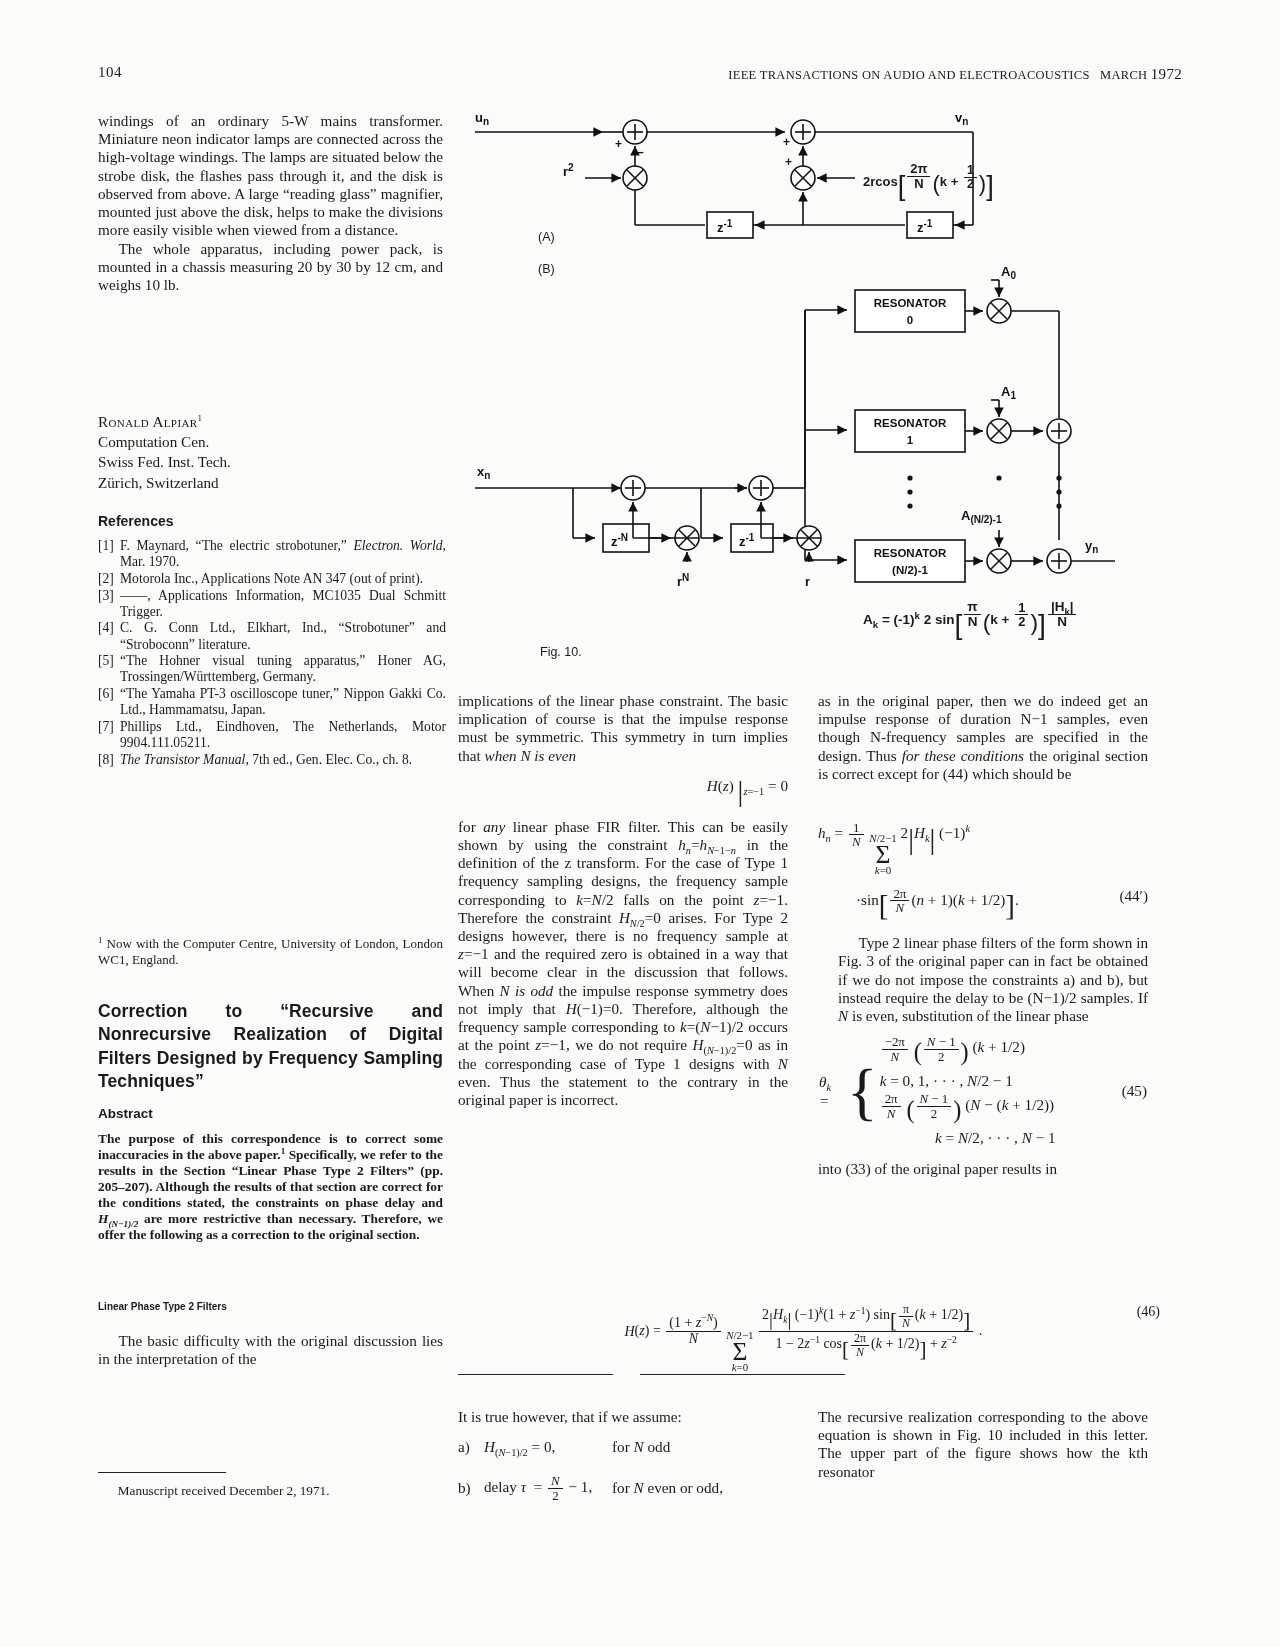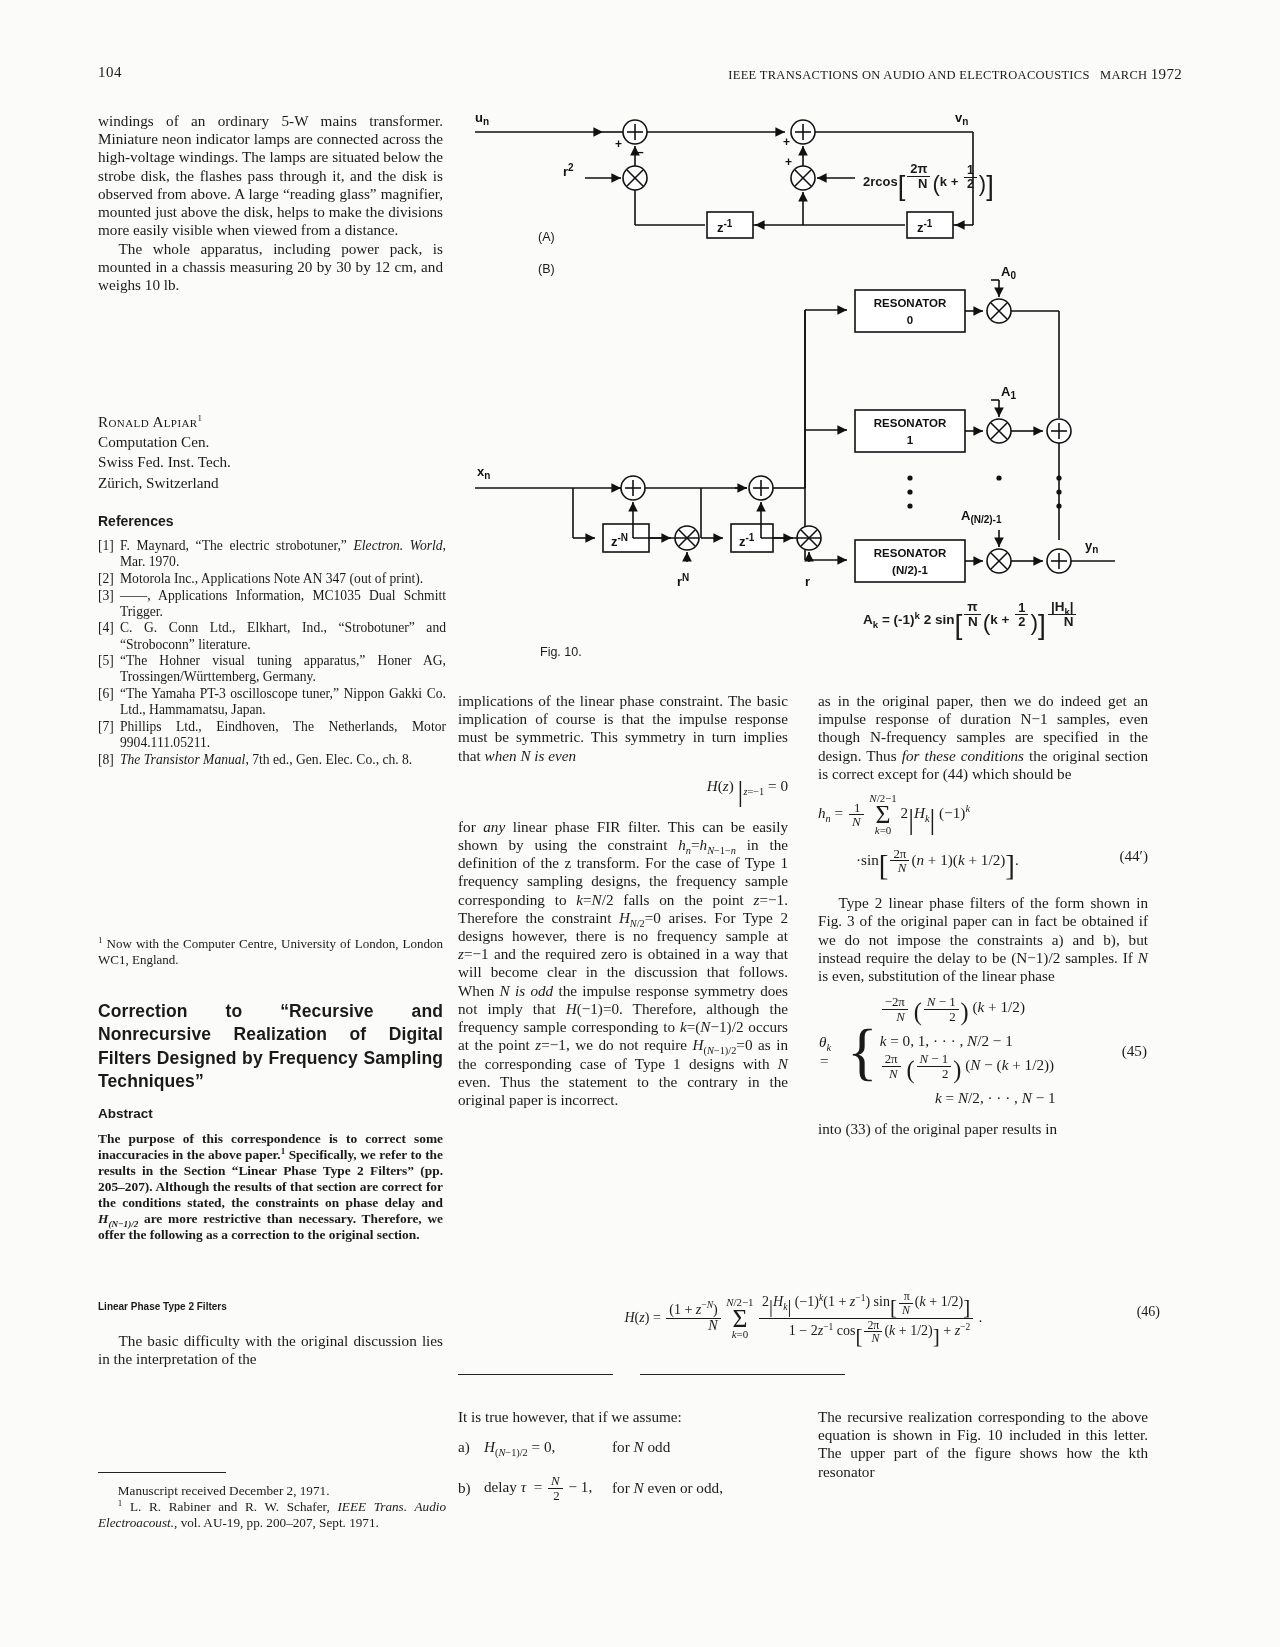--- a/index.html
+++ b/index.html
@@ -76,28 +76,28 @@
   #c3{left:818px;top:692px;width:330px;}
   #c2b{left:458px;top:1408px;width:330px;}
   #c3b{left:818px;top:1408px;width:330px;}
 
   .colrule{position:absolute;height:1px;background:#222;}
   #rule2{left:458px;top:1374px;width:155px;}
   #rule3{left:640px;top:1374px;width:205px;}
   .mi{font-style:italic;}
   .dispeq{text-align:right;margin:9px 0 9px 0;font-size:15.2px;}
   sub,sup{font-size:.68em;line-height:0;}
-  .frac{display:inline-block;vertical-align:middle;text-align:right;
+  .frac{display:inline-block;vertical-align:middle;text-align:center;
         font-size:.85em;line-height:1.05;margin:0 2px;}
   .frac .num{display:block;padding:0 3px;border-bottom:1px solid #1a1a1a;}
   .frac .den{display:block;padding:0 3px;}
   .bigparen{font-size:1.6em;vertical-align:-.32em;font-style:normal;}
   .sigma{display:inline-block;text-align:center;vertical-align:middle;font-size:.72em;line-height:1.02;}
   .sigma .big{display:block;font-size:2.35em;line-height:.82;font-style:normal;}
-  .sigma .top{display:block;}
+  .sigma .top{display:block;margin-top:40px;}
   .sigma .bot{display:block;}
   .eqno{float:right;font-style:normal;}
   .brk{font-size:1.9em;font-style:normal;vertical-align:-.36em;}
 
   
   .figure{position:absolute;left:455px;top:100px;width:700px;height:560px;}
   .figcap{position:absolute;left:540px;top:645px;
     font-family:"Liberation Sans",sans-serif;font-size:12.5px;}
   .lblA{position:absolute;left:538px;top:230px;font-family:"Liberation Sans",sans-serif;font-size:12.5px;}
   .lblB{position:absolute;left:538px;top:262px;font-family:"Liberation Sans",sans-serif;font-size:12.5px;}
@@ -178,21 +178,20 @@
   </div>
 
   <div class="lphead">Linear Phase Type 2 Filters</div>
   <div class="col" id="c1b">
     <p>The basic difficulty with the original discussion lies in the interpretation of the</p>
   </div>
 
   <div class="fnrule"></div>
   <div class="fn2">
     <div class="ind">Manuscript received December 2, 1971.</div>
-    <div class="ind"><sup>1</sup>&nbsp;<span>L. R. Rabiner and R. W. Schafer, </span><i>IEEE Trans. Audio Electroacoust.</i><span>, vol. AU-19, pp. 200–207, Sept. 1971.</span></div>
   </div>
 
   <div class="col" id="c2">
     <p class="noind"><span>implications of the linear phase constraint. The basic implication of course is that the impulse response must be symmetric. This symmetry in turn implies that </span><i><span class="mi">when N is even</span></i></p>
     <div class="dispeq">
       <span class="mi">H</span>(<span class="mi">z</span>)&nbsp;<span class="brk">|</span><sub><span class="mi">z</span>=−1</sub> = 0
     </div>
     <p class="noind"><span>for </span><i>any</i><span> linear phase FIR filter. This can be easily shown by using the constraint </span><span class="mi">h</span><sub><span class="mi">n</span></sub>=<span class="mi">h</span><sub><span class="mi">N</span>−1−<span class="mi">n</span></sub><span> in the definition of the z transform. For the case of Type 1 frequency sampling designs, the frequency sample corresponding to </span><span class="mi">k</span>=<span class="mi">N</span>/2<span> falls on the point </span><span class="mi">z</span>=−1<span>. Therefore the constraint </span><span class="mi">H</span><sub><span class="mi">N</span>/2</sub>=0<span> arises. For Type 2 designs however, there is no frequency sample at </span><span class="mi">z</span>=−1<span> and the required zero is obtained in a way that will become clear in the discussion that follows. When </span><i><span class="mi">N is odd</span></i><span> the impulse response symmetry does not imply that </span><span class="mi">H</span>(−1)=0<span>. Therefore, although the frequency sample corresponding to </span><span class="mi">k</span>=(<span class="mi">N</span>−1)/2<span> occurs at the point </span><span class="mi">z</span>=−1<span>, we do not require </span><span class="mi">H</span><sub>(<span class="mi">N</span>−1)/2</sub>=0<span> as in the corresponding case of Type 1 designs with </span><span class="mi">N</span><span> even. Thus the statement to the contrary in the original paper is incorrect.</span></p>
   </div>
 
@@ -203,21 +202,21 @@
       <span class="mi">h</span><sub><span class="mi">n</span></sub> =
       <span class="frac"><span class="num">1</span><span class="den"><span class="mi">N</span></span></span>
       <span class="sigma"><span class="top"><span class="mi">N</span>/2−1</span><span class="big">Σ</span><span class="bot"><span class="mi">k</span>=0</span></span>
       2<span class="brk">|</span><span class="mi">H</span><sub><span class="mi">k</span></sub><span class="brk">|</span> (−1)<sup><span class="mi">k</span></sup>
       <div style="margin-top:10px;padding-left:38px;">
         ·sin<span class="brk">[</span><span class="frac"><span class="num">2π</span><span class="den"><span class="mi">N</span></span></span>(<span class="mi">n</span> + 1)(<span class="mi">k</span> + 1/2)<span class="brk">]</span>.
         <span class="eqno">(44′)</span>
       </div>
     </div>
 
-    <p style="margin-top:12px;"><span>Type 2 linear phase filters of the form shown in Fig. 3 of the original paper can in fact be obtained if we do not impose the constraints a) and b), but instead require the delay to be (N−1)/2 samples. If </span><span class="mi">N</span><span> is even, substitution of the linear phase</span></p>
+    <p style="margin-top:12px;margin-left:20px;"><span>Type 2 linear phase filters of the form shown in Fig. 3 of the original paper can in fact be obtained if we do not impose the constraints a) and b), but instead require the delay to be (N−1)/2 samples. If </span><span class="mi">N</span><span> is even, substitution of the linear phase</span></p>
 
     <div class="dispeq" style="text-align:left;margin-top:8px;">
       <table style="border-collapse:collapse;width:100%;">
         <tbody>
             <tr>
           <td style="width:26px;vertical-align:middle;font-style:italic;">θ<sub><span class="mi">k</span></sub> =</td>
           <td style="width:10px;font-size:4.2em;line-height:.55;font-style:normal;vertical-align:middle;">{</td>
           <td style="vertical-align:middle;line-height:1.45;">
             <div>
               <span class="frac"><span class="num">−2π</span><span class="den"><span class="mi">N</span></span></span>

